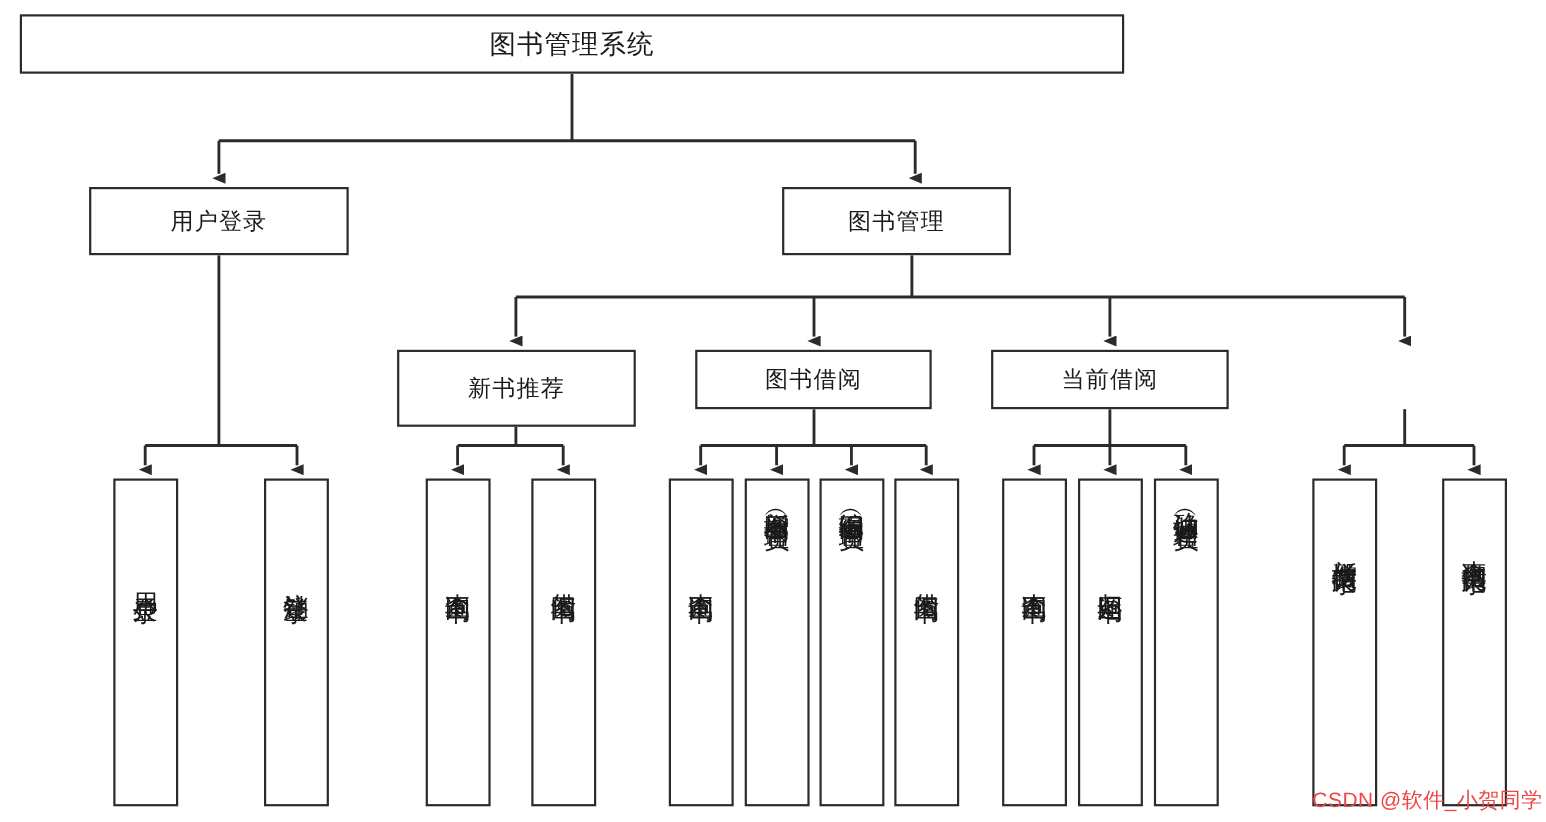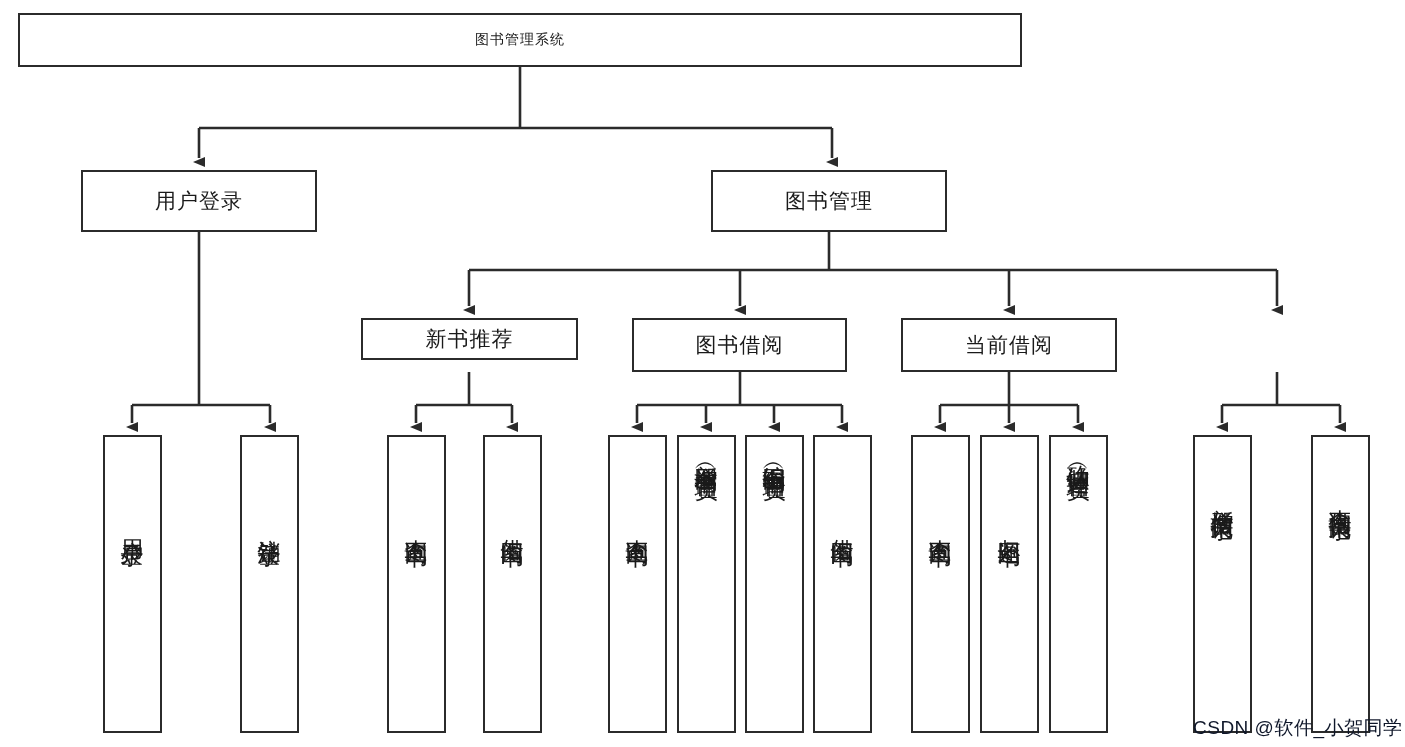--- a/index.html
+++ b/index.html
@@ -34,21 +34,21 @@
     display: flex;
     align-items: center;
     justify-content: center;
     color: #1a1a1a;
   }
   .node.horiz {
     font-size: 21px;
     letter-spacing: 1px;
   }
   .node.root {
-    font-size: 14px;
+    font-size: 24px;
   }
   .node.vert {
     align-items: flex-start;
     justify-content: center;
     padding-top: 6px;
   }
   .vlabel {
     writing-mode: vertical-rl;
     text-orientation: upright;
     font-size: 23px;
@@ -62,21 +62,21 @@
   }
   .node.vert.mid2 .vlabel {
     margin-top: 48px;
   }
   .node.vert.tall .vlabel {
     margin-top: 4px;
   }
   .watermark {
     position: absolute;
     font-size: 19px;
-    color: #0f172a;
+    color: #ef4444;
     white-space: nowrap;
     letter-spacing: 0.5px;
   }
 </style>
 </head>
 <body>
 
 <div id="canvas">
 
   <svg id="edges" viewBox="0 0 1405 747" width="1405" height="747" xmlns="http://www.w3.org/2000/svg">
@@ -129,25 +129,25 @@
     </g>
   </svg>
 
   <div class="node root horiz" style="left:18px; top:13px; width:1004px; height:54px;">
     <span>图书管理系统</span>
   </div>
 
   <div class="node horiz" style="left:81px; top:170px; width:236px; height:62px;">
     <span>用户登录</span>
   </div>
-  <div class="node horiz" style="left:711px; top:170px; width:236px; height:62px;">
+  <div class="node horiz" style="left:711px; top:170px; width:208px; height:62px;">
     <span>图书管理</span>
   </div>
 
-  <div class="node horiz" style="left:361px; top:318px; width:217px; height:42px;">
+  <div class="node horiz" style="left:361px; top:318px; width:217px; height:70px;">
     <span>新书推荐</span>
   </div>
   <div class="node horiz" style="left:632px; top:318px; width:215px; height:54px;">
     <span>图书借阅</span>
   </div>
   <div class="node horiz" style="left:901px; top:318px; width:216px; height:54px;text-align:center;">
     <span>当前借阅</span>
   </div>
 
   <div class="node vert mid" style="left:103px; top:435px; width:59px; height:298px;">

